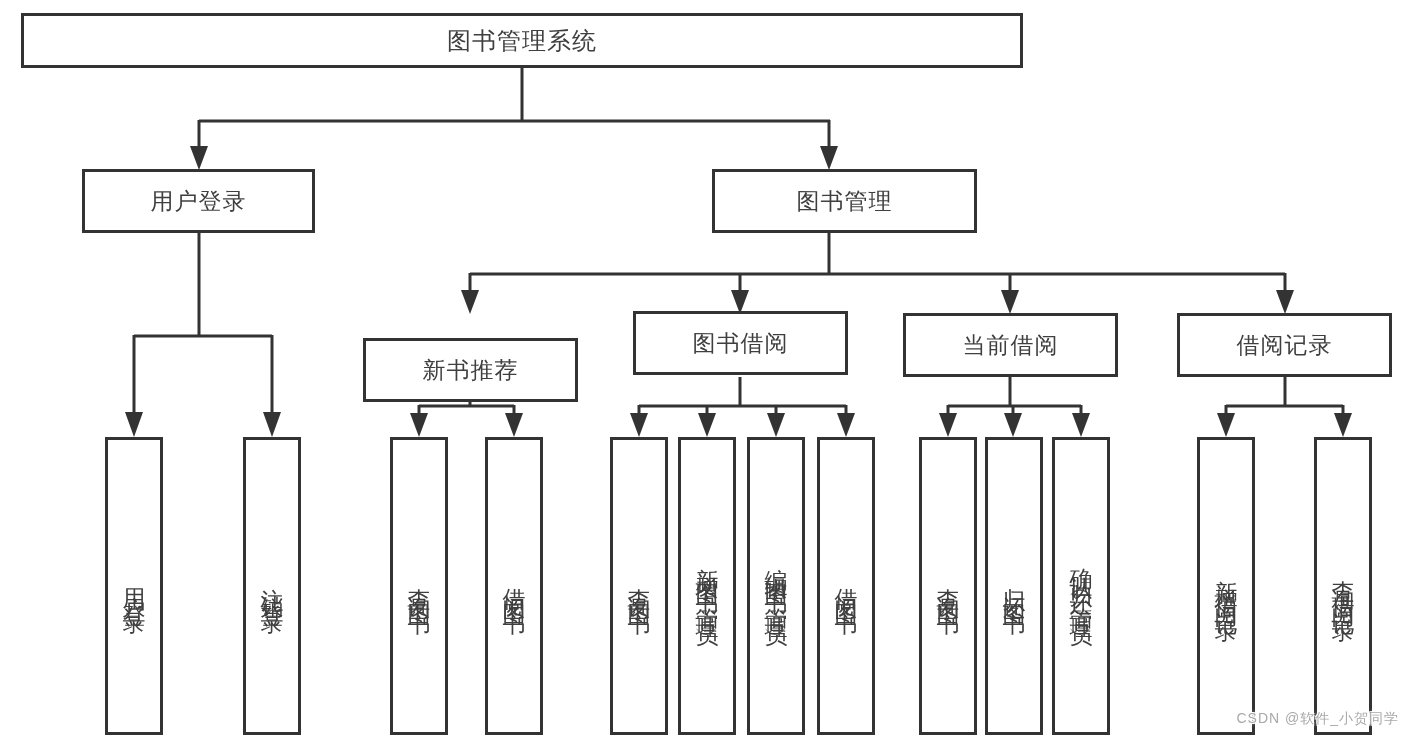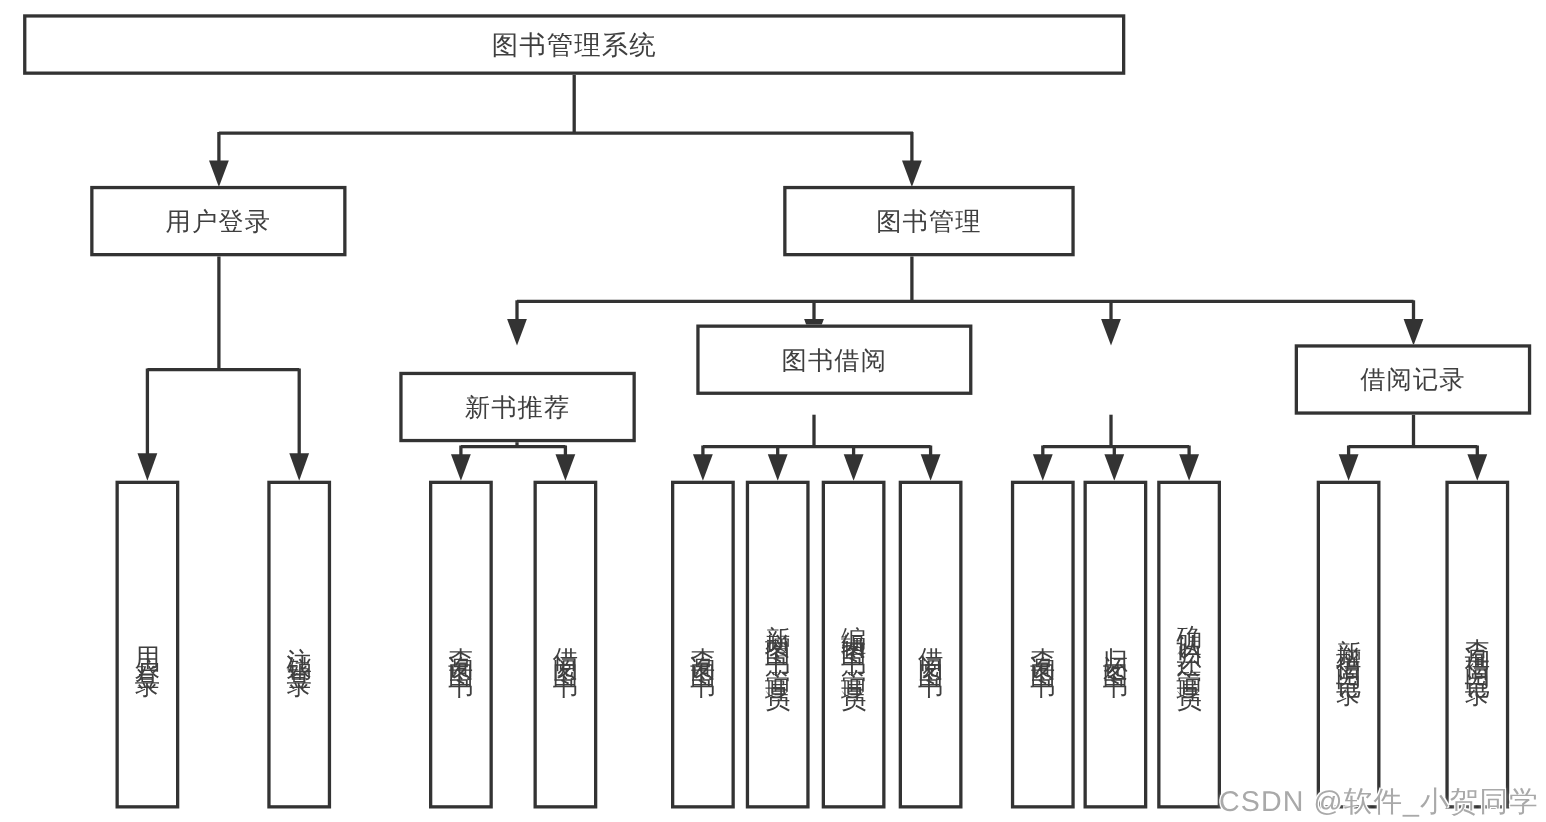--- a/index.html
+++ b/index.html
@@ -27,22 +27,22 @@
     writing-mode:vertical-rl;
     text-orientation:mixed;
     font-size:23px;
     letter-spacing:8px;
     line-height:1;
     max-height:292px;
     color:#3f3f3f;
   }
   .watermark{
     position:absolute;
-    right:6px;bottom:1px;
-    font-size:26px;
+    right:6px;bottom:19px;
+    font-size:14px;
     color:#a9a9a9;
     letter-spacing:1px;
     z-index:5;
     white-space:nowrap;
     text-shadow:
       -1px -1px 0 #ffffff, 1px -1px 0 #ffffff,
       -1px 1px 0 #ffffff, 1px 1px 0 #ffffff,
       0 0 4px #ffffff;
   }
 </style>
@@ -131,22 +131,25 @@
   <div class="node hnode" style="left:82px;top:169px;width:233px;height:64px;">
     <span>用户登录</span>
   </div>
   <div class="node hnode" style="left:712px;top:169px;width:265px;height:64px;">
     <span>图书管理</span>
   </div>
 
   <div class="node hnode" style="left:363px;top:313px;width:215px;height:64px;margin-top:25px;">
     <span>新书推荐</span>
   </div>
-  <div class="node hnode" style="left:633px;top:295px;width:251px;height:64px;">
+  <div class="node hnode" style="left:633px;top:311px;width:215px;height:64px;">
     <span>图书借阅</span>
+  </div>
+  <div class="node hnode" style="left:903px;top:313px;width:215px;height:64px;">
+    <span>当前借阅</span>
   </div>
   <div class="node hnode" style="left:1177px;top:313px;width:215px;height:64px;">
     <span>借阅记录</span>
   </div>
 
   <div class="node vnode" style="left:105px;">
     <span class="vtext">用户登录</span>
   </div>
   <div class="node vnode" style="left:243px;">
     <span class="vtext">注销登录</span>

